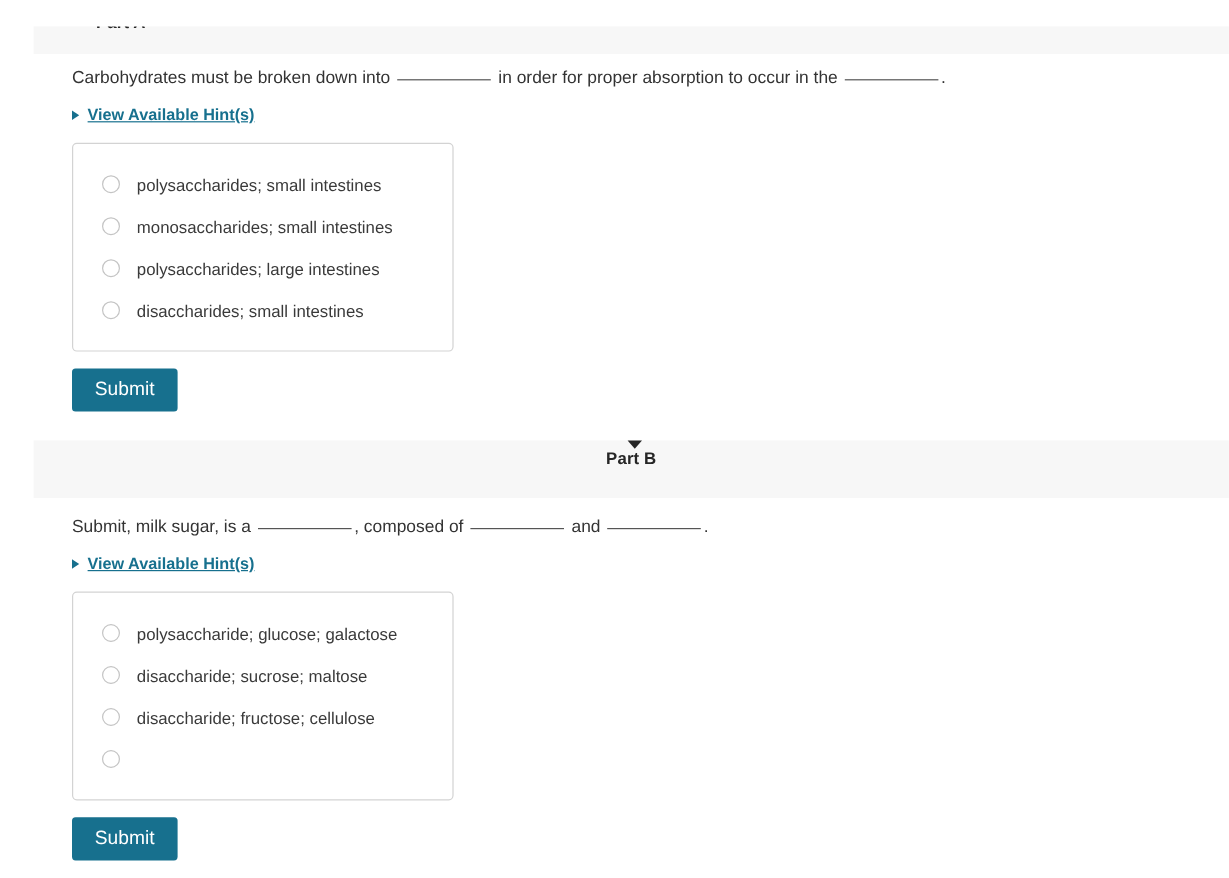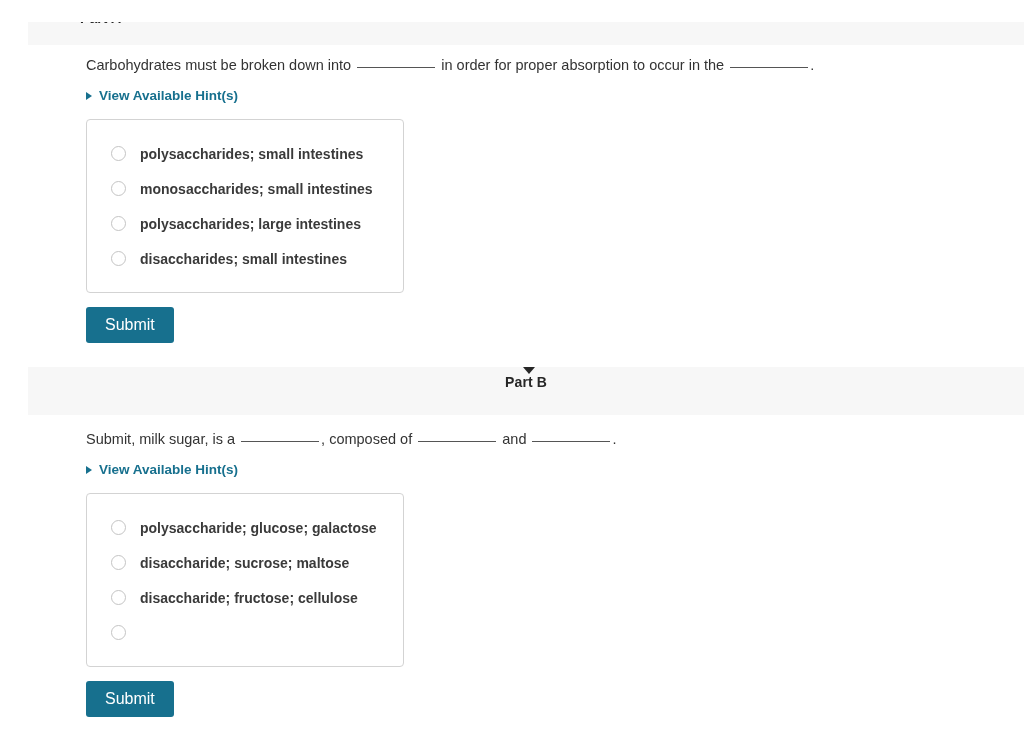--- a/index.html
+++ b/index.html
@@ -62,21 +62,21 @@
     border-left: 6px solid transparent;
     border-right: 6px solid transparent;
     border-top: 7px solid #262626;
     display: inline-block;
     cursor: pointer;
   }
 
   
   .part-body {
     position: absolute;
-    left: 86px;
+    left: 60px;
   }
   #partA-body { top: 55px; }
   #partB-body { top: 429px; }
 
   .question-text {
     font-size: 14.5px;
     line-height: 20px;
     color: #333333;
     white-space: nowrap;
   }
@@ -90,20 +90,21 @@
 
   .hint-link {
     margin-top: 13px;
     font-size: 13.5px;
     font-weight: bold;
     color: #17708e;
     cursor: pointer;
     display: flex;
     align-items: center;
     width: max-content;
+    text-decoration: underline;
   }
   .hint-caret {
     width: 0;
     height: 0;
     border-top: 4.5px solid transparent;
     border-bottom: 4.5px solid transparent;
     border-left: 6px solid #17708e;
     margin-right: 7px;
     display: inline-block;
   }
@@ -131,21 +132,20 @@
     border: 1px solid #c4c4c4;
     border-radius: 50%;
     background: #ffffff;
     flex: 0 0 auto;
     margin-right: 14px;
   }
   .option-label {
     font-size: 14px;
     color: #3a3a3a;
     white-space: nowrap;
-    font-weight: bold;
   }
 
   
   .submit-btn {
     margin-top: 14px;
     background: #17708e;
     color: #ffffff;
     border: none;
     border-radius: 3px;
     font-family: "Liberation Sans", sans-serif;

